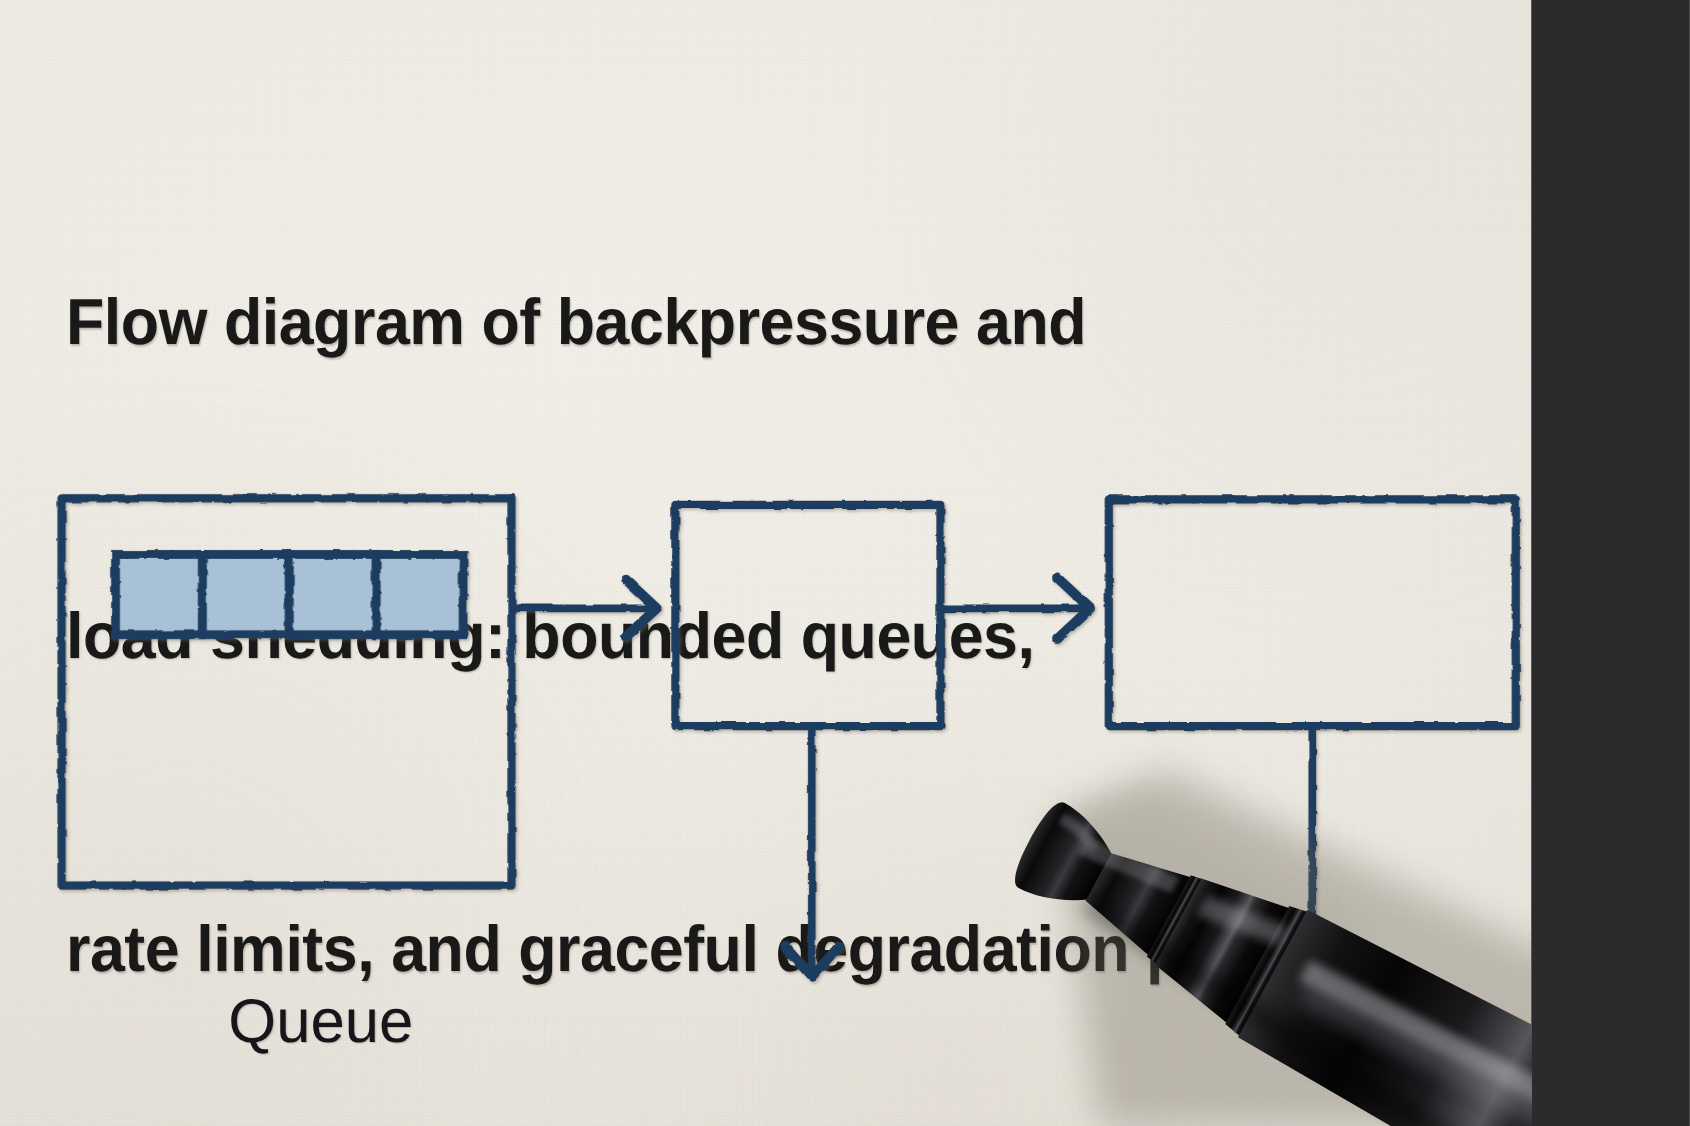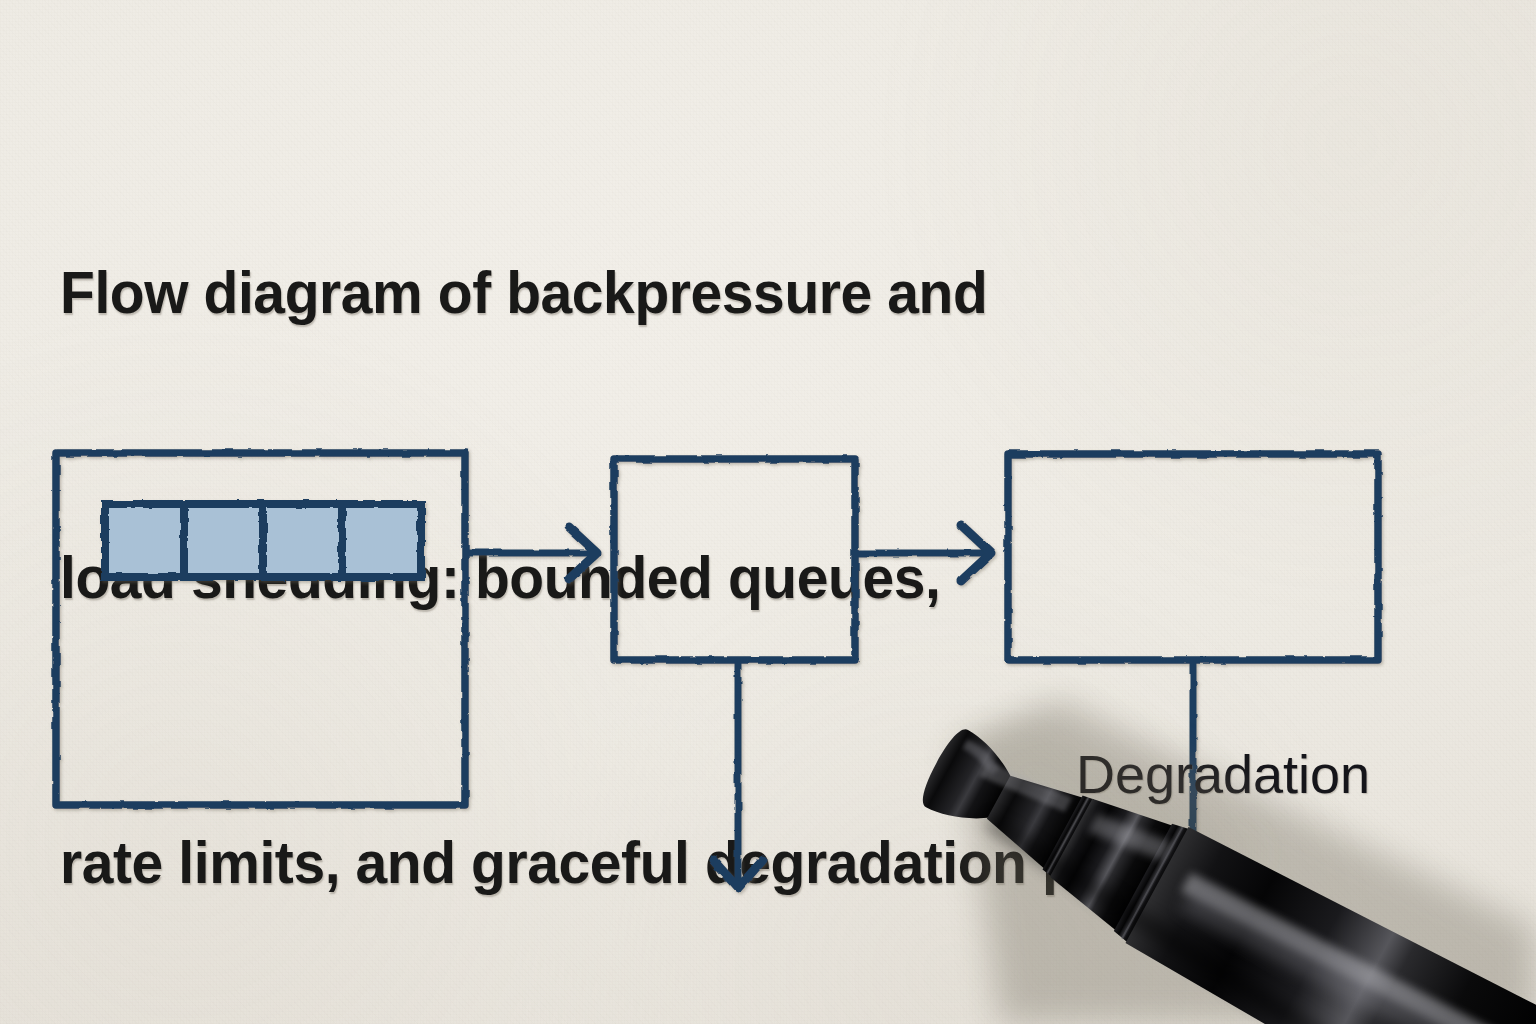--- a/index.html
+++ b/index.html
@@ -3,21 +3,21 @@
 <meta charset="utf-8">
 <title>Backpressure Flow Diagram</title>
 <style>
   html, body {
     margin: 0;
     padding: 0;
     background: #2b2b2b;
   }
   #stage {
     position: relative;
-    width: 1536px;
+    width: 1392px;
     height: 1024px;
     overflow: hidden;
     background: #efece6;
     font-family: "Liberation Sans", "DejaVu Sans", sans-serif;
   }
 
   
   #paper-base {
     position: absolute;
     inset: 0;
@@ -146,29 +146,29 @@
         <g>
           <line x1="1193" y1="660" x2="1193" y2="848" stroke="#1d3d5e" stroke-width="7" stroke-linecap="butt"></line>
         </g>
 
       </g>
     </g>
   </svg>
 
   <div class="node-label" style="left:56px; top:620px; width:409px; font-size:56px; line-height:88px;">
     <br>
+    <span>Queue</span>
   </div>
 
   <div class="node-label" style="left:614px; top:487px; width:241px; font-size:56px; line-height:83px;">
     <br>
   </div>
 
   <div class="node-label" style="left:1008px; top:487px; width:370px; font-size:54px; line-height:82px;">
     <br>
-    <span>Degradation</span>
   </div>
 
   <svg id="pen" width="1536" height="1024" viewBox="0 0 1536 1024">
     <defs>
 
       <linearGradient id="barrelGrad" x1="0" y1="0" x2="1" y2="0" gradientUnits="objectBoundingBox">
         <stop offset="0.00" stop-color="#2e2e30"></stop>
         <stop offset="0.10" stop-color="#121214"></stop>
         <stop offset="0.24" stop-color="#050506"></stop>
         <stop offset="0.42" stop-color="#1a1a1d"></stop>

